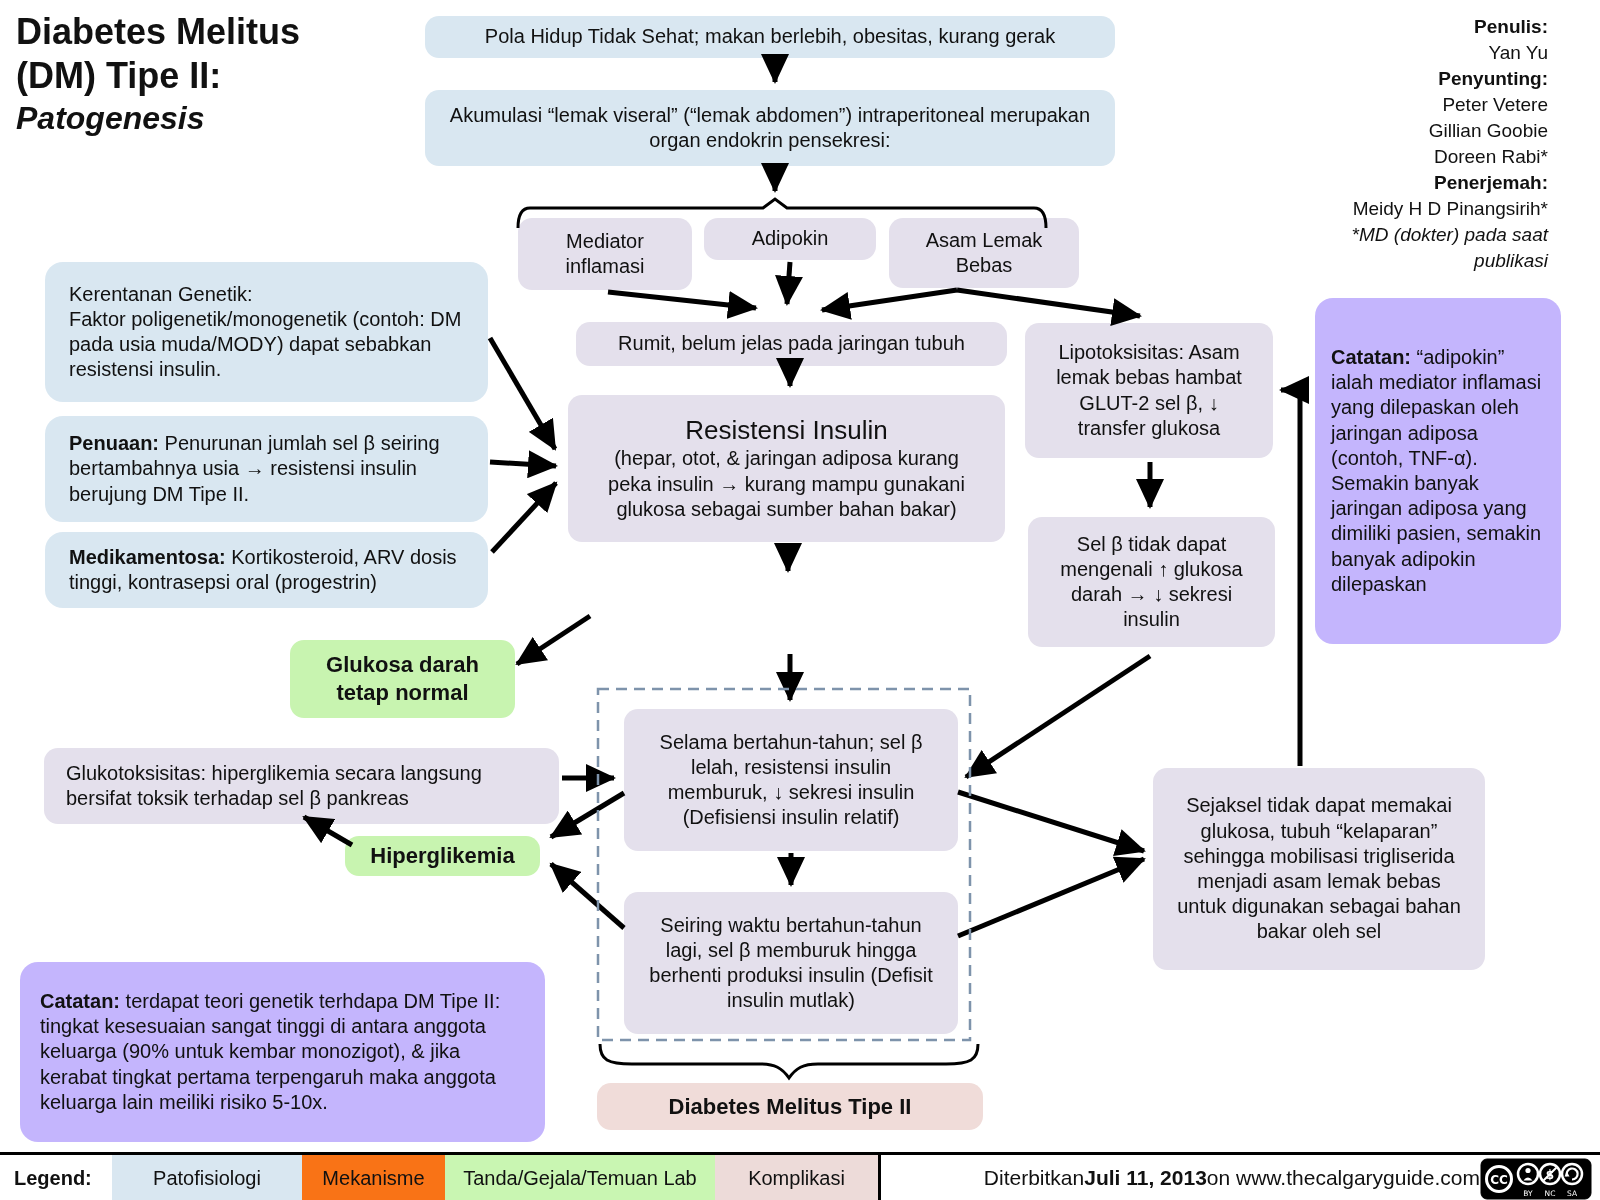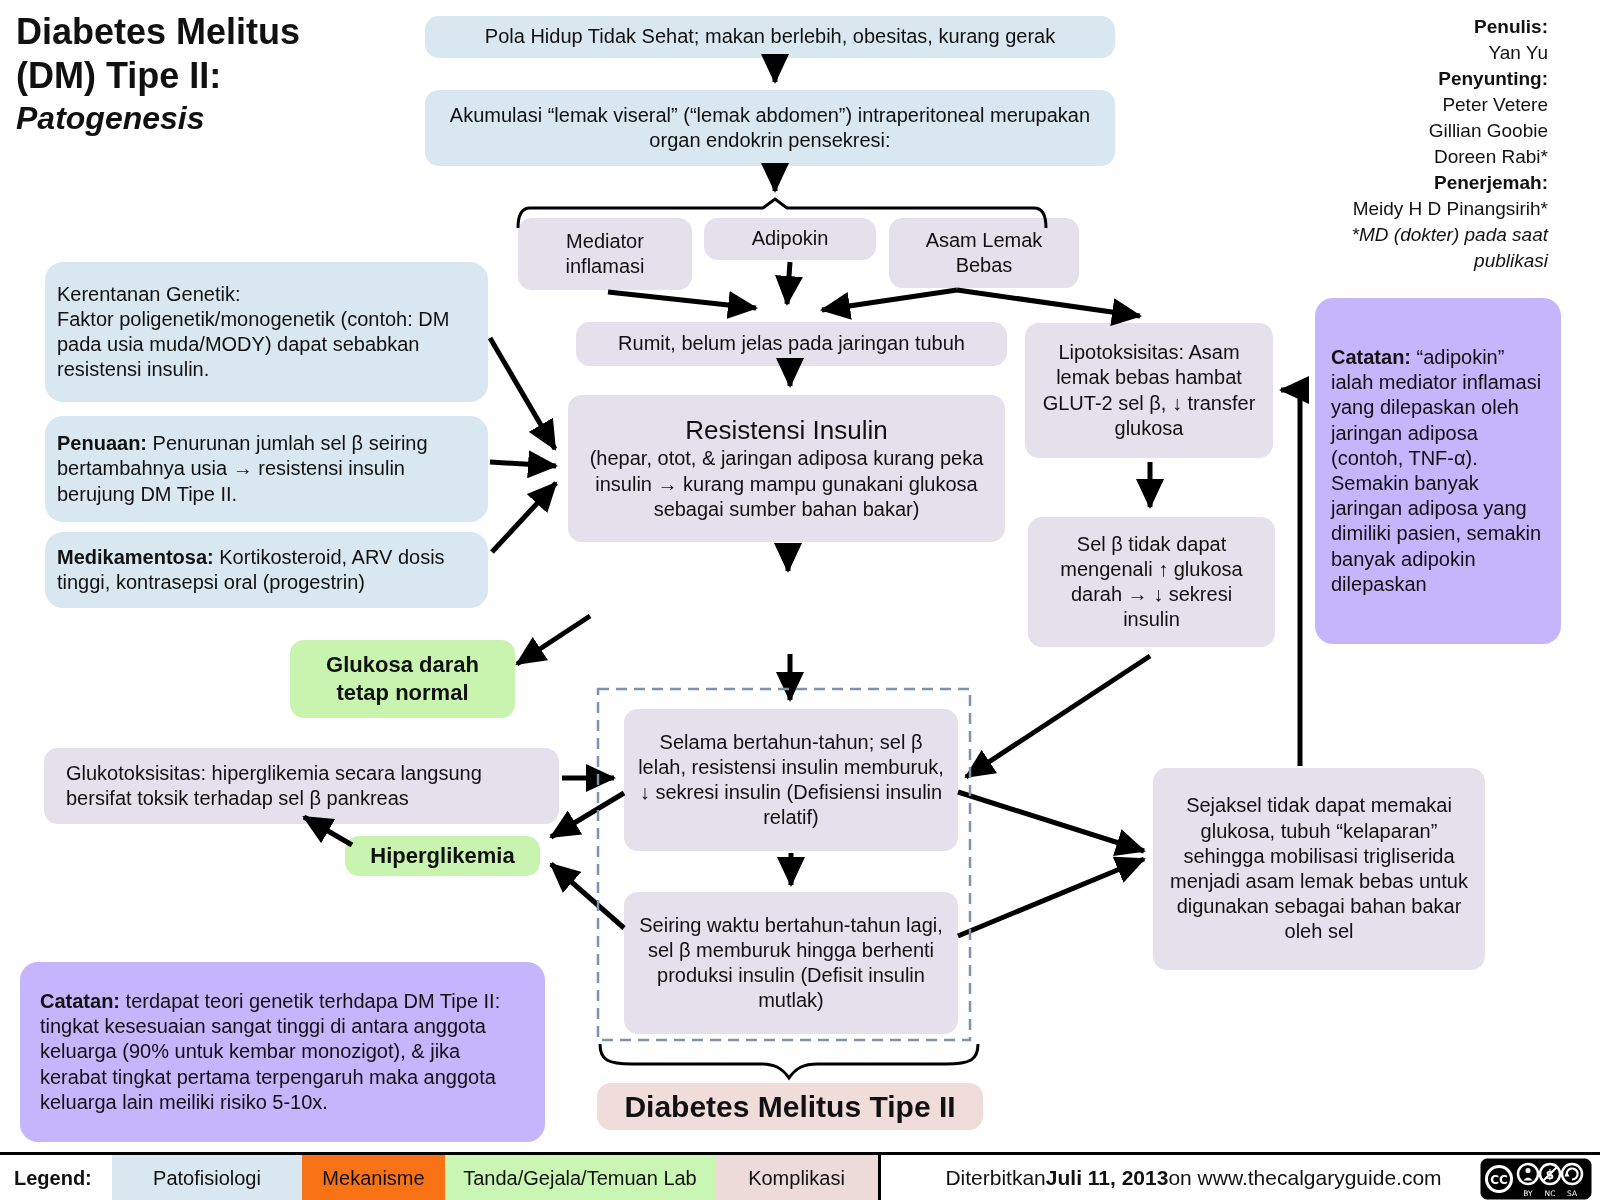--- a/index.html
+++ b/index.html
@@ -1,42 +1,42 @@
 <!DOCTYPE html>
 <html><head>
 <meta charset="utf-8">
 <style>
   html,body{margin:0;padding:0;background:#ffffff;}
   #canvas{position:relative;width:1600px;height:1200px;background:#ffffff;overflow:hidden;
           font-family:"Liberation Sans", sans-serif;color:#111;}
   .bx{position:absolute;box-sizing:border-box;display:flex;align-items:center;justify-content:center;
-      text-align:center;border-radius:14px;padding:6px 12px;line-height:1.26;font-size:20px;z-index:2;}
+      text-align:center;border-radius:14px;padding:6px 24px;line-height:1.26;font-size:20px;z-index:2;}
   .bx.leftalign{text-align:left;justify-content:flex-start;}
   .blue{background:#d9e7f1;}
   .lav{background:#e4e0ec;}
   .grn{background:#c8f4b0;font-weight:bold;font-size:22px;}
   .pnk{background:#f0dcd9;}
   .gry{background:#c4b5fd;border-radius:18px;}
   #title{position:absolute;left:16px;top:10px;width:420px;z-index:2;}
   #title .t1{font-size:36px;font-weight:bold;line-height:1.22;}
   #title .t2{font-size:32px;font-weight:bold;font-style:italic;line-height:1.3;}
   #credits{position:absolute;right:52px;top:14px;width:250px;text-align:right;font-size:19px;line-height:26px;z-index:2;}
   .c-bold{font-weight:bold;}
   .c-italic{font-style:italic;}
   #arrows{position:absolute;left:0;top:0;z-index:3;pointer-events:none;}
   .res-title{font-size:26px;line-height:1.2;}
-  .dm2{font-weight:bold;font-size:30px;}
+  .dm2{font-weight:bold;font-size:22px;}
   .note-label{font-weight:bold;}
   
   #legendbar{position:absolute;left:0;top:1152px;width:1600px;height:46px;border-top:3px solid #000;
              border-bottom:3px solid #000;display:flex;align-items:stretch;font-size:20px;z-index:4;background:#fff;}
   #legendbar .cell{display:flex;align-items:center;justify-content:center;}
   #legendbar .lg-label{width:112px;font-weight:bold;justify-content:flex-start;padding-left:14px;box-sizing:border-box;}
   #legendbar .lg-div{width:3px;background:#000;}
-  #legendbar .lg-pub{flex:1;justify-content:center;padding-left:26px;font-size:21px;}
+  #legendbar .lg-pub{flex:1;justify-content:flex-end;padding-left:26px;font-size:21px;}
   .w190{width:190px;} .w143{width:143px;} .w270{width:270px;} .w163{width:163px;}
   #ccbadge{margin:2px 8px 0 0;align-self:center;}
 </style>
 </head>
 <body>
 
 <div id="canvas">
 
   <div id="title">
     <div class="t1">Diabetes Melitus</div>

